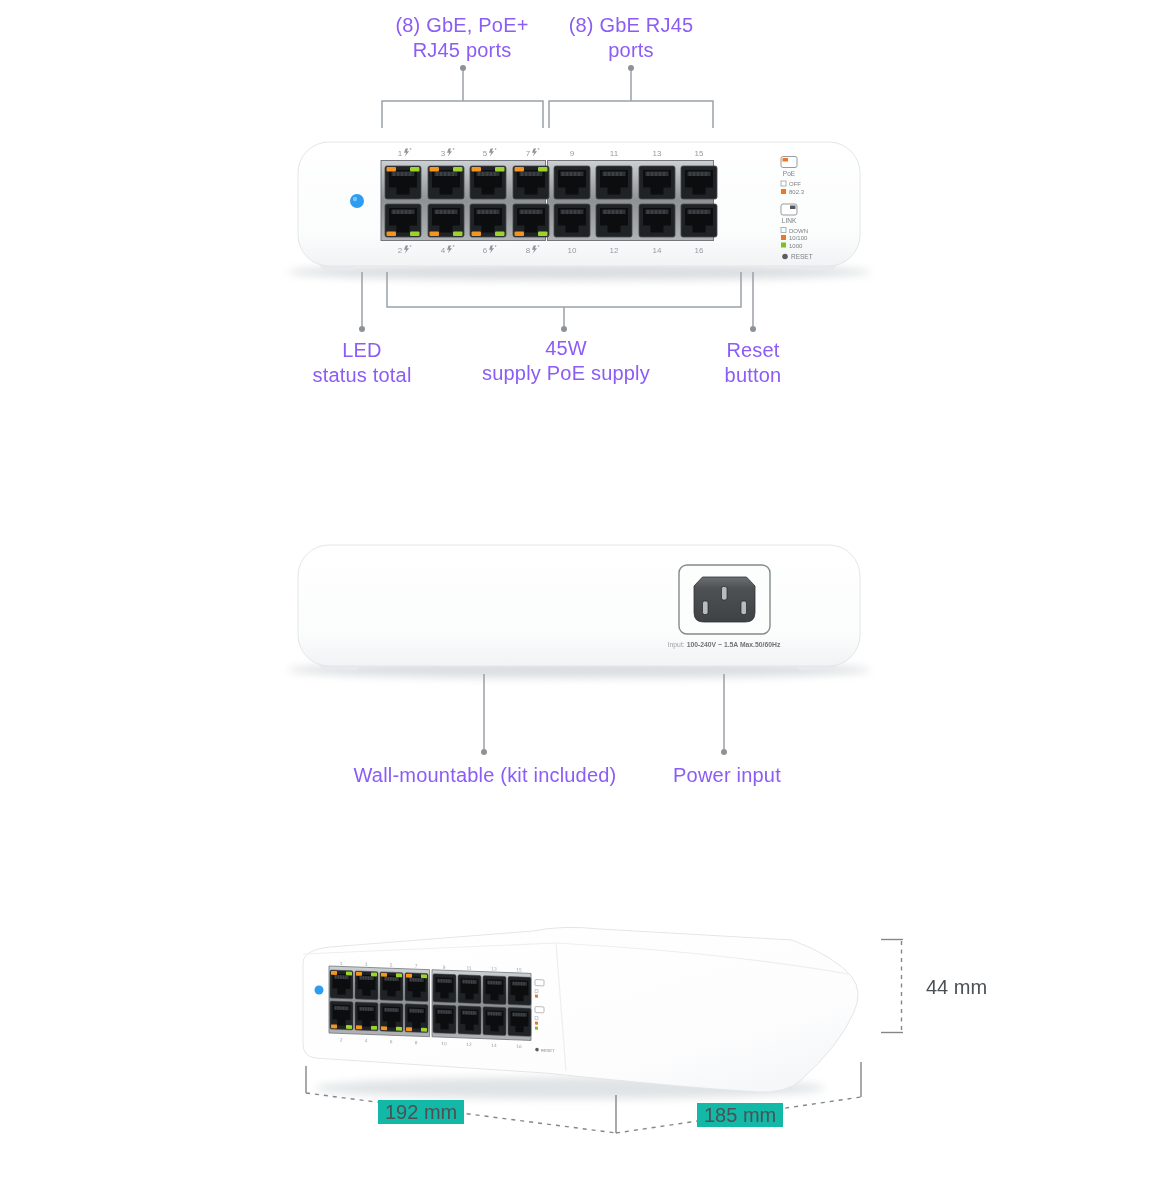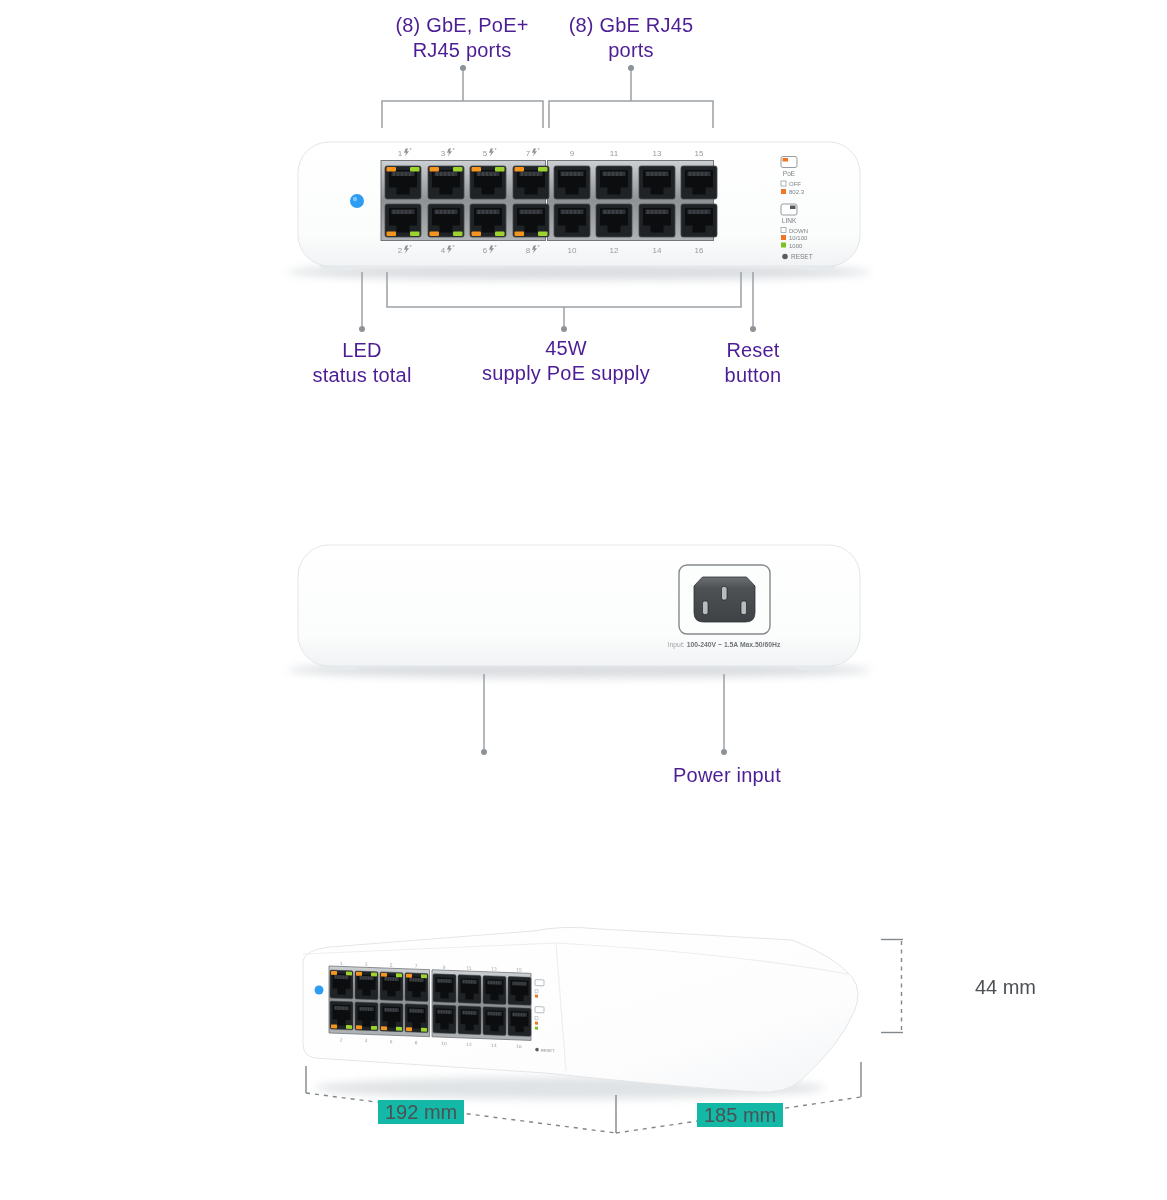--- a/index.html
+++ b/index.html
@@ -1,23 +1,23 @@
 <!DOCTYPE html>
 <html><head>
 <meta charset="utf-8">
 <style>
   html,body{margin:0;padding:0;background:#ffffff;}
   .canvas{position:relative;width:1167px;height:1200px;background:#ffffff;overflow:hidden;
           font-family:"Liberation Sans",sans-serif;}
   .canvas svg{position:absolute;left:0;top:0;}
-  .lbl{position:absolute;color:#4c1d95;font-size:20px;line-height:25px;text-align:center;
+  .lbl{position:absolute;color:#8b5cf6;font-size:20px;line-height:25px;text-align:center;
        letter-spacing:0.2px;}
   .dim{position:absolute;color:#4c5155;font-size:20px;line-height:24px;text-align:center;
        background:#14b8a6;padding:0 7px;}
-  .dim.noBg{background:transparent;text-align:right;padding:0;}
+  .dim.noBg{background:transparent;text-align:left;padding:0;}
   svg text{font-family:"Liberation Sans",sans-serif;}
 </style>
 </head>
 <body>
 
 <div class="canvas">
 
 <svg width="1167" height="1200" viewBox="0 0 1167 1200">
   <defs>
     <linearGradient id="bodyGrad" x1="0" y1="0" x2="0" y2="1">
@@ -311,19 +311,20 @@
 </div>
 <div class="lbl" style="left:476px;top:336px;width:180px;">
   <div>45W</div>
   <div>supply PoE supply</div>
 </div>
 <div class="lbl" style="left:673px;top:338px;width:160px;">
   <div>Reset</div>
   <div>button</div>
 </div>
 
+<div class="lbl" style="left:325px;top:763px;width:320px;">Wall-mountable (kit included)</div>
 <div class="lbl" style="left:647px;top:763px;width:160px;">Power input</div>
 
 <div class="dim noBg" style="left:926px;top:975px;width:110px;">44 mm</div>
 <div class="dim" style="left:378px;top:1100px;">192 mm</div>
 <div class="dim" style="left:697px;top:1103px;">185 mm</div>
 
 </div>
 
 </body></html>

